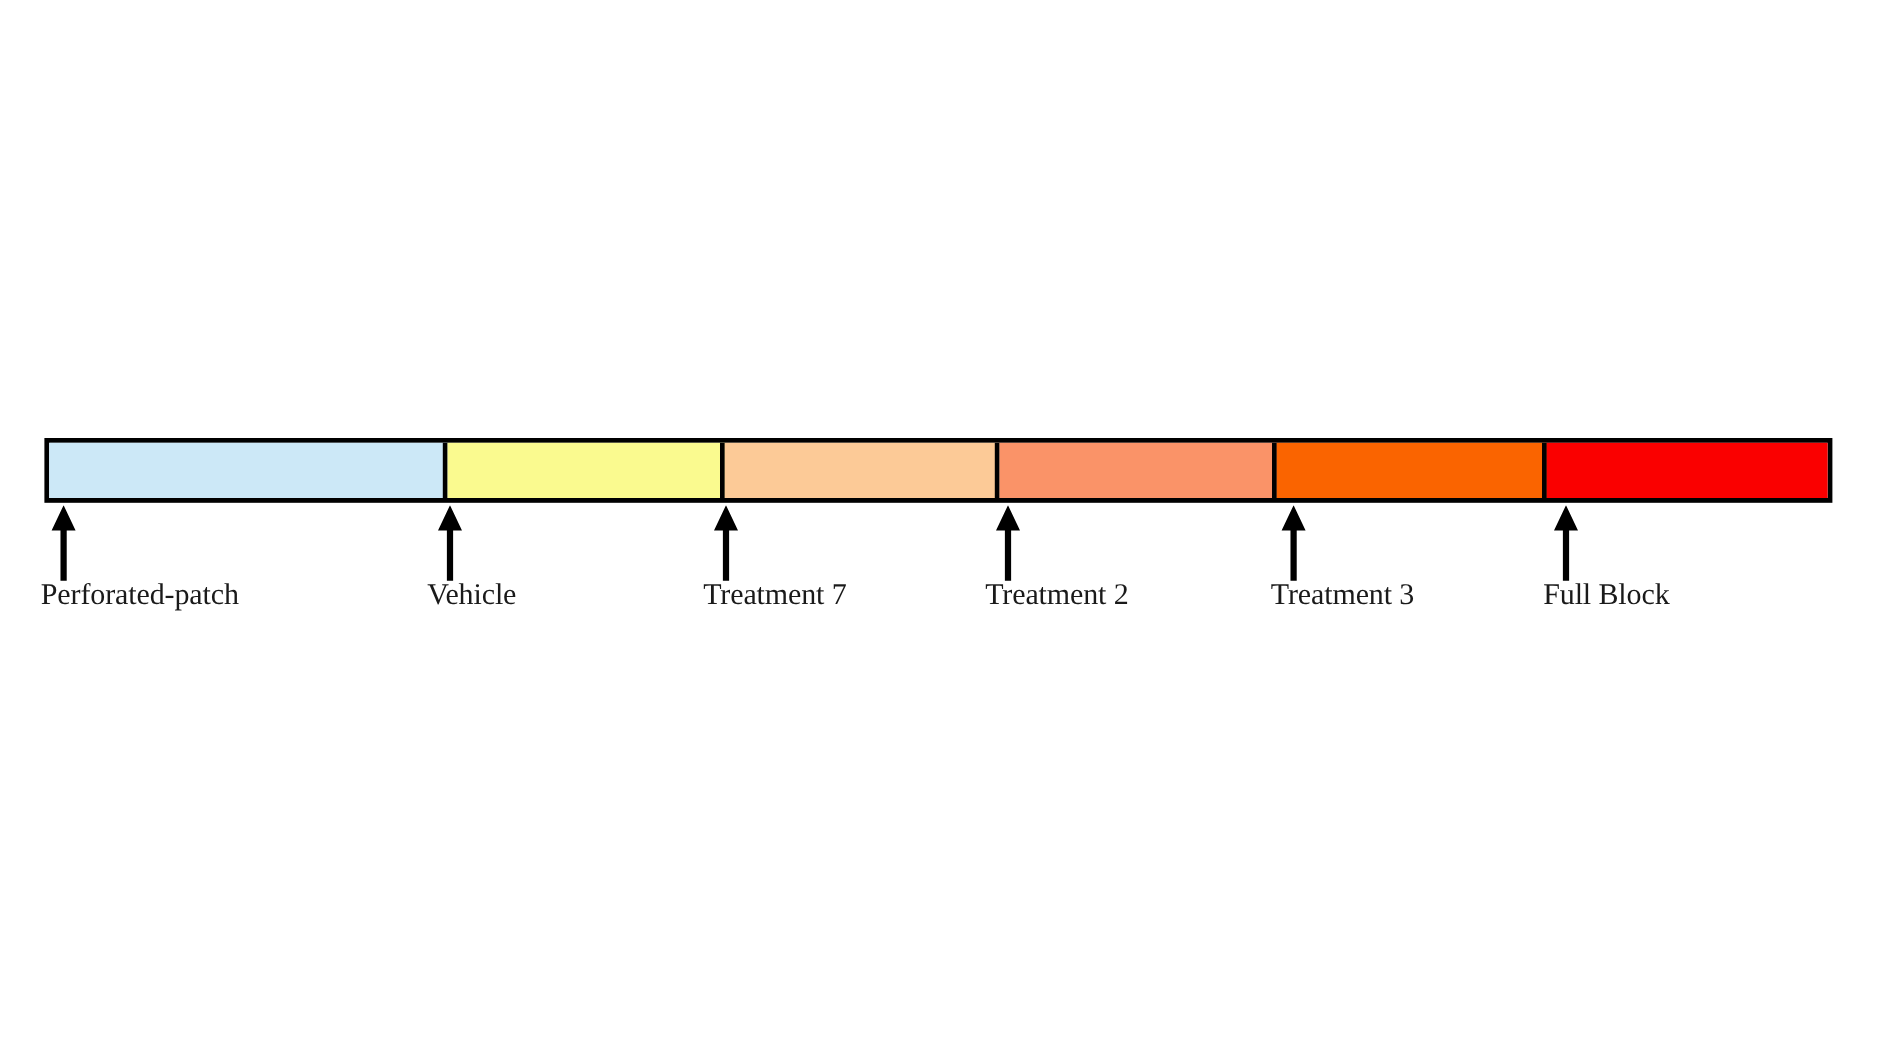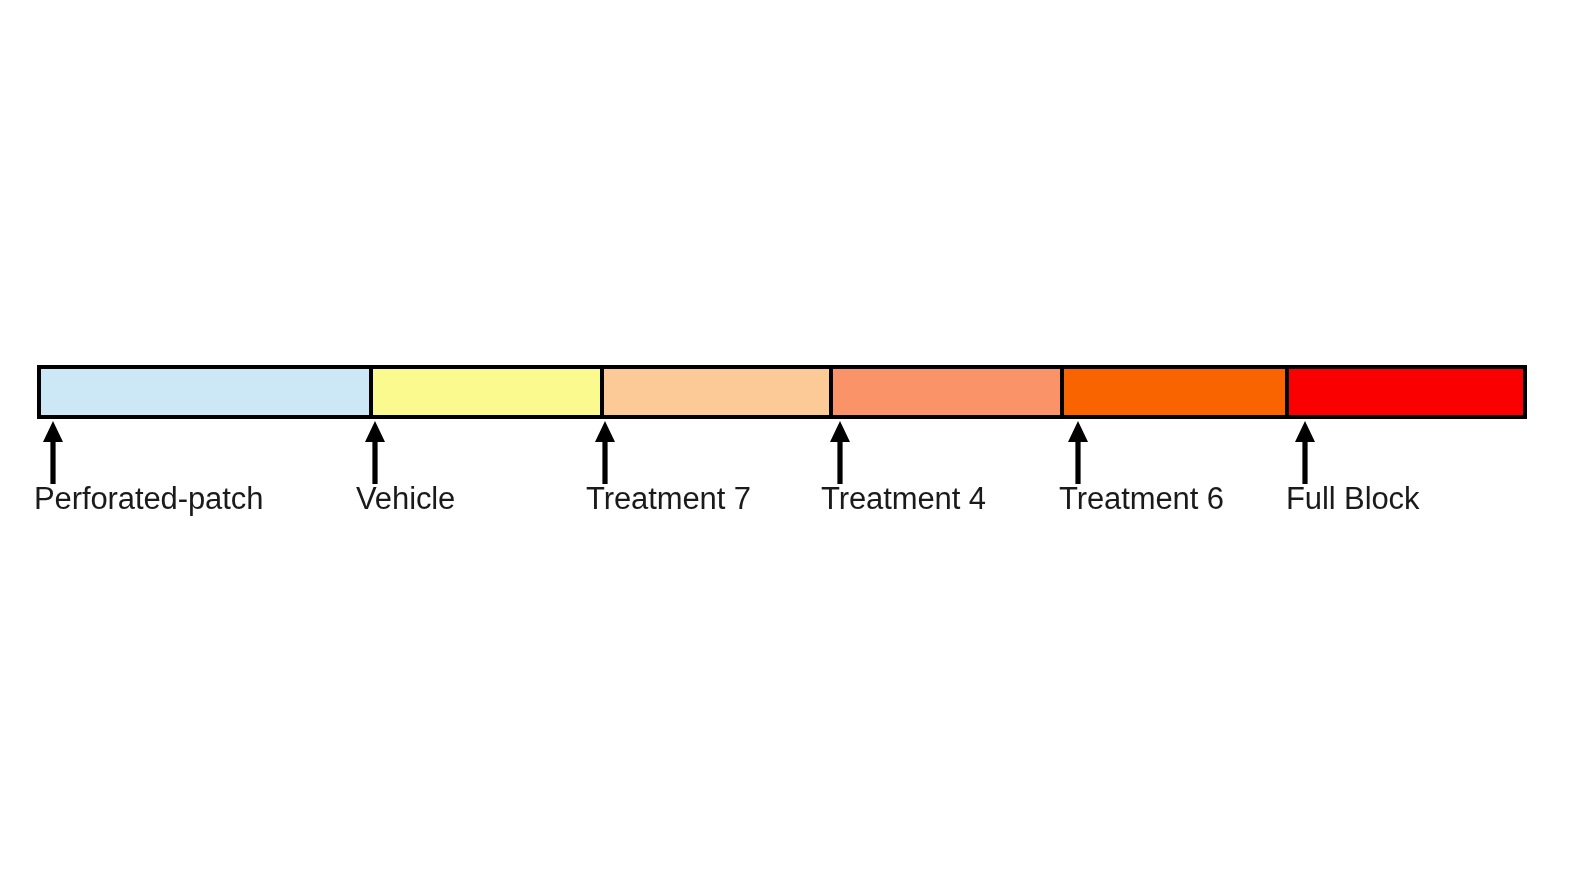--- a/index.html
+++ b/index.html
@@ -46,24 +46,24 @@
     top: 0;
     width: 22px;
     height: 64px;
     display: block;
   }
   .marker-label {
     position: absolute;
     top: 62px;
     left: -8px;
     white-space: nowrap;
-    font-size: 31px;
+    font-size: 25px;
     line-height: 1.0;
     color: #1a1a1a;
-    font-family: Liberation Sans, sans-serif;
+    font-family: Liberation Serif, serif;
     letter-spacing: -0.1px;
   }
 </style>
 </head>
 <body>
 
 <div id="canvas">
 
   <div id="spectrum-bar">
       <div class="segment" style="background: rgb(204, 232, 247); flex: 0 0 22.4161%;"></div>
@@ -90,27 +90,27 @@
       <div class="marker" style="left: 594px;">
         <svg class="marker-arrow" viewBox="0 0 22 64">
           <path d="M11 0 L21 21 L13.6 21 L13.6 63 L8.4 63 L8.4 21 L1 21 Z" fill="#000000"></path>
         </svg>
         <div class="marker-label">Treatment 7</div>
       </div>
       <div class="marker" style="left: 829px;">
         <svg class="marker-arrow" viewBox="0 0 22 64">
           <path d="M11 0 L21 21 L13.6 21 L13.6 63 L8.4 63 L8.4 21 L1 21 Z" fill="#000000"></path>
         </svg>
-        <div class="marker-label">Treatment 4</div>
+        <div class="marker-label">Treatment 2</div>
       </div>
       <div class="marker" style="left: 1067px;">
         <svg class="marker-arrow" viewBox="0 0 22 64">
           <path d="M11 0 L21 21 L13.6 21 L13.6 63 L8.4 63 L8.4 21 L1 21 Z" fill="#000000"></path>
         </svg>
-        <div class="marker-label">Treatment 6</div>
+        <div class="marker-label">Treatment 3</div>
       </div>
       <div class="marker" style="left: 1294px;">
         <svg class="marker-arrow" viewBox="0 0 22 64">
           <path d="M11 0 L21 21 L13.6 21 L13.6 63 L8.4 63 L8.4 21 L1 21 Z" fill="#000000"></path>
         </svg>
         <div class="marker-label">Full Block</div>
       </div>
     </div>
 
 </div>

